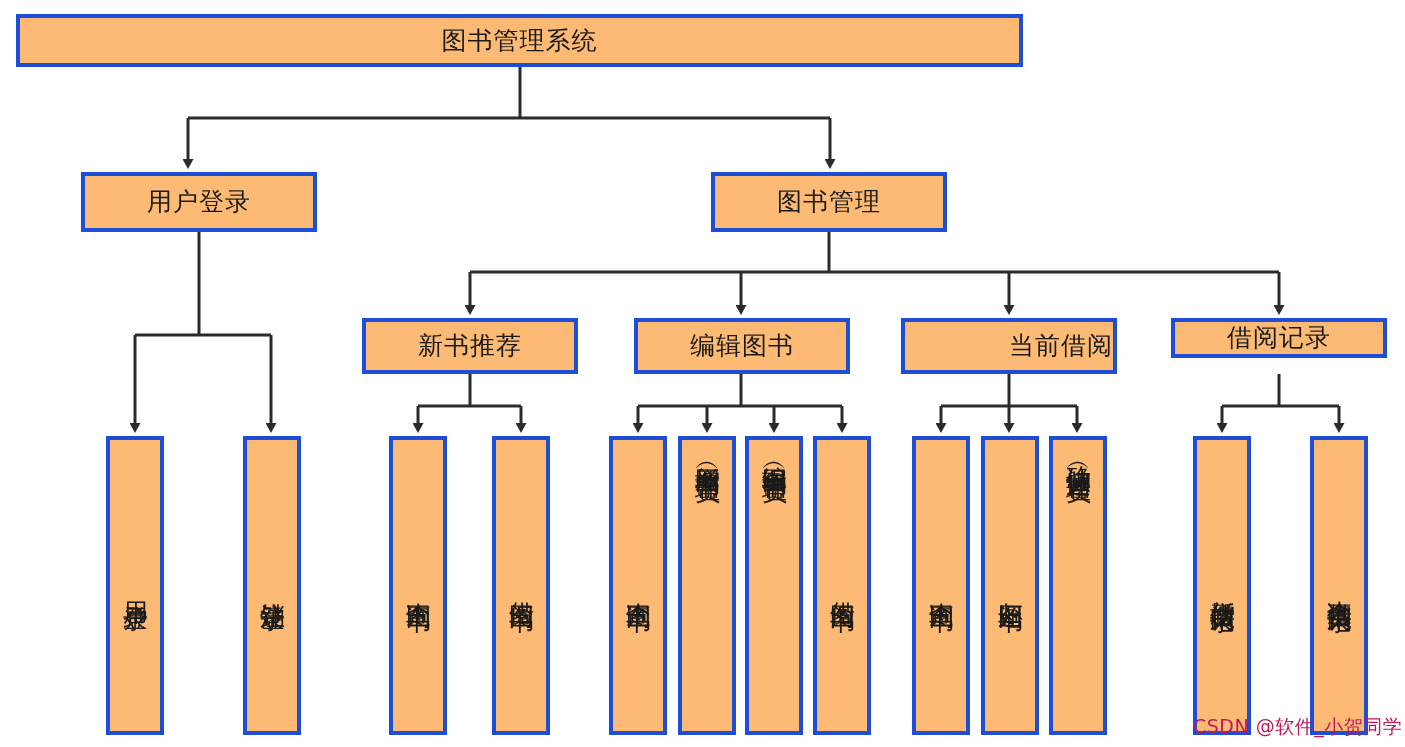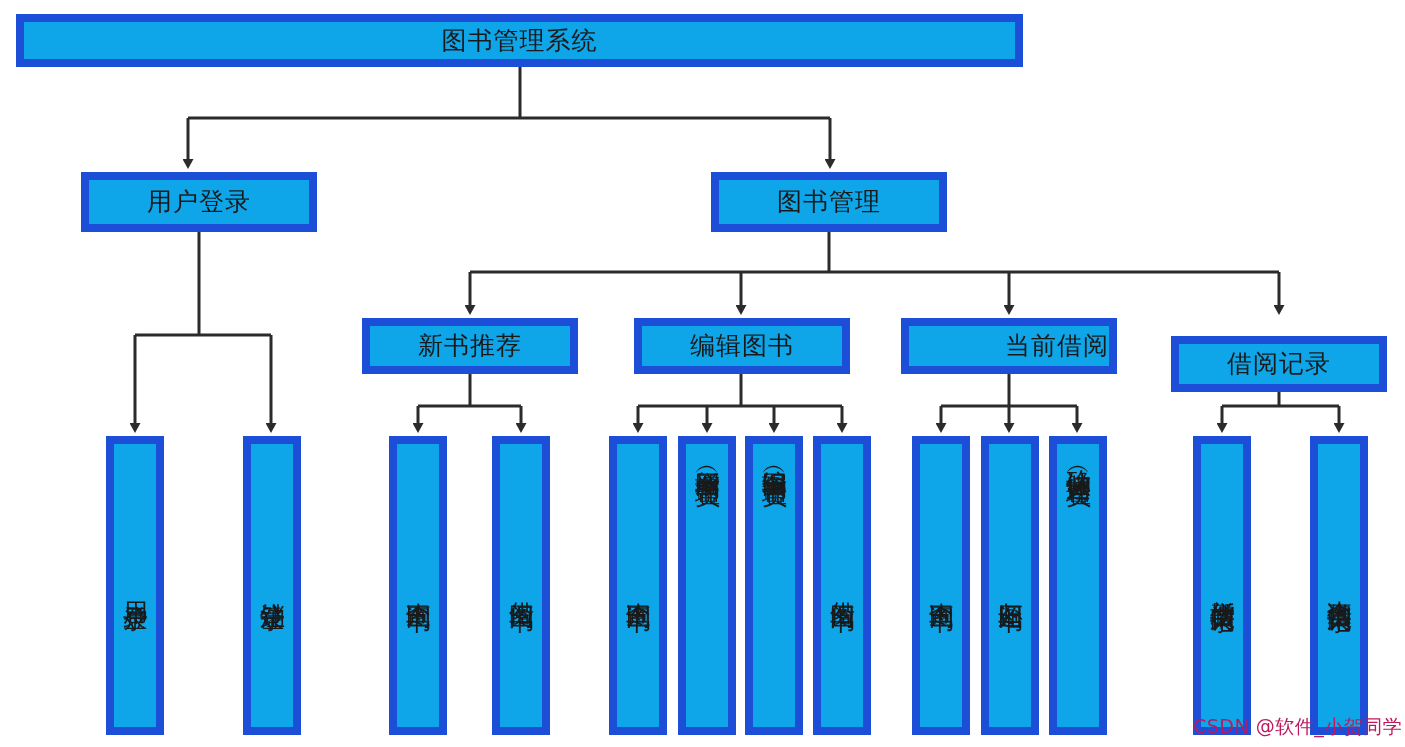--- a/index.html
+++ b/index.html
@@ -21,22 +21,22 @@
     position: absolute;
     left: 0;
     top: 0;
     width: 1405px;
     height: 747px;
     pointer-events: none;
   }
   .node {
     position: absolute;
     box-sizing: border-box;
-    border: 8px solid #1d4ed8;
-    background: #0ea5e9;
+    border: 4px solid #1d4ed8;
+    background: #fdba74;
     display: flex;
     align-items: center;
     justify-content: center;
     color: #1a1a1a;
   }
   .node.horiz {
     font-size: 25px;
     line-height: 1.2;
     letter-spacing: 1px;
   }
@@ -131,21 +131,21 @@
 
   <div class="node horiz" style="left:362px; top:318px; width:216px; height:56px;">
     <span>新书推荐</span>
   </div>
   <div class="node horiz" style="left:634px; top:318px; width:216px; height:56px;">
     <span>编辑图书</span>
   </div>
   <div class="node horiz" style="left:901px; top:318px; width:216px; height:56px;justify-content:flex-end;">
     <span>当前借阅</span>
   </div>
-  <div class="node horiz" style="left:1171px; top:336px; width:216px; height:56px;">
+  <div class="node horiz" style="left:1171px; top:318px; width:216px; height:40px;">
     <span>借阅记录</span>
   </div>
 
   <div class="node vert" style="left:106px; top:436px; width:58px; height:299px;">
     <span>用户登录</span>
   </div>
   <div class="node vert" style="left:243px; top:436px; width:58px; height:299px;">
     <span>注销登录</span>
   </div>
 

